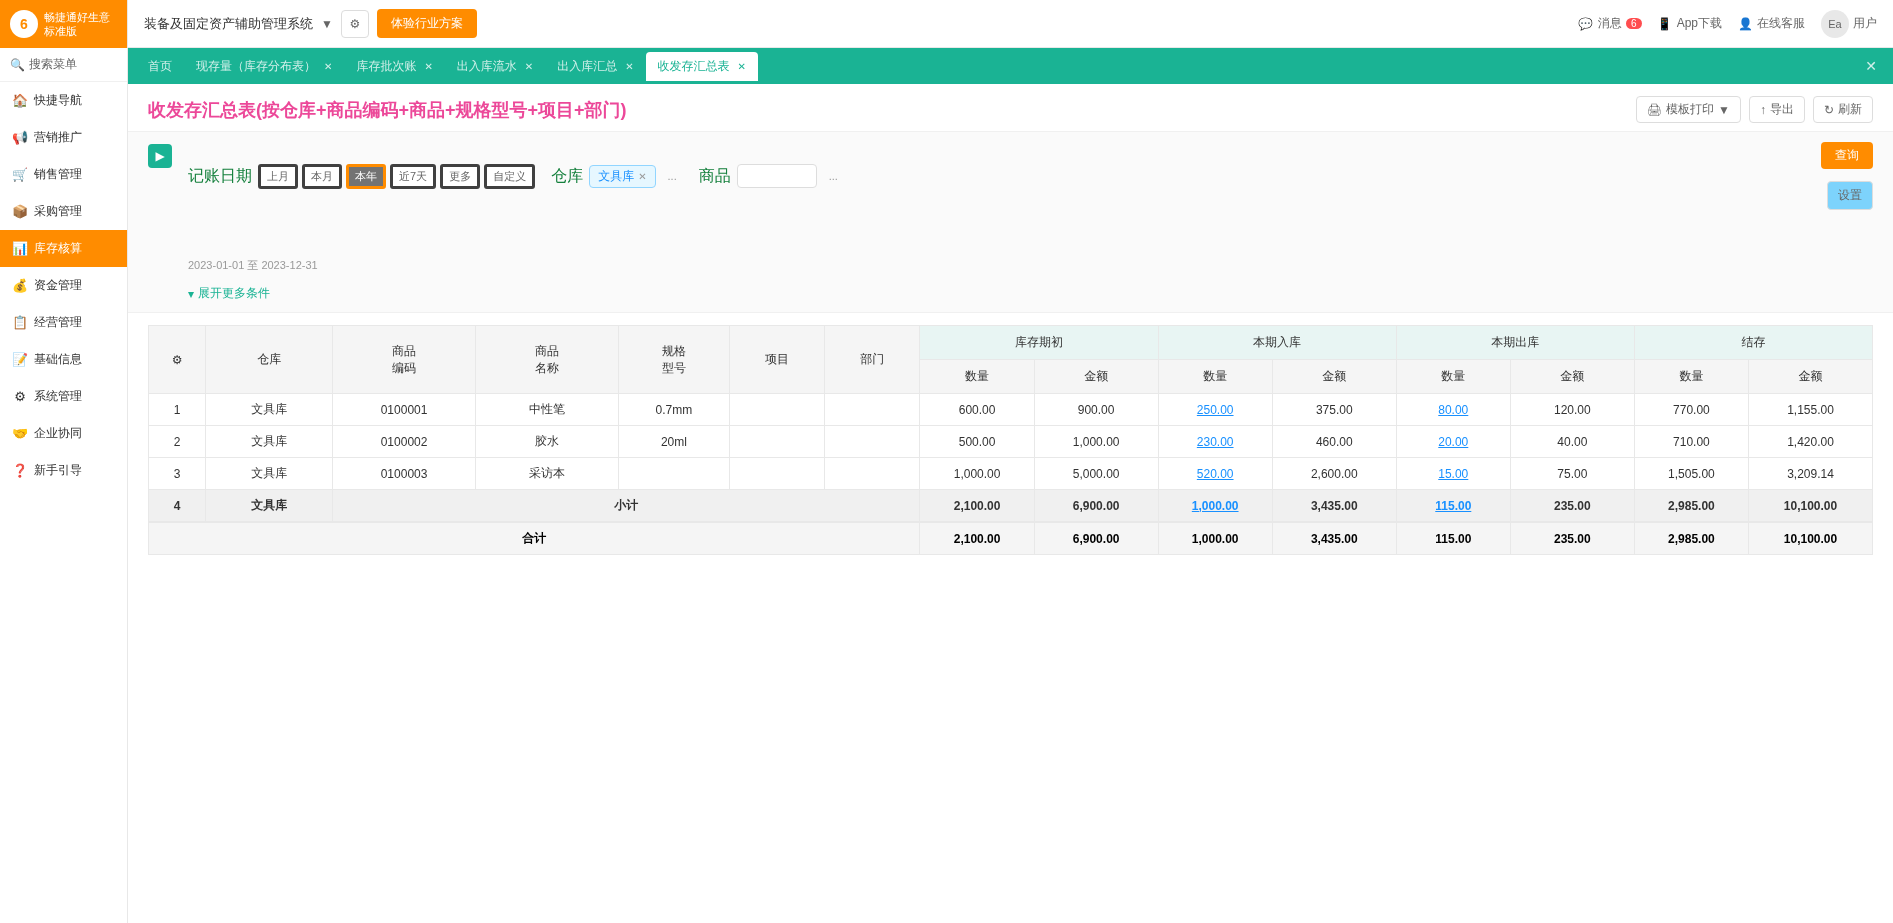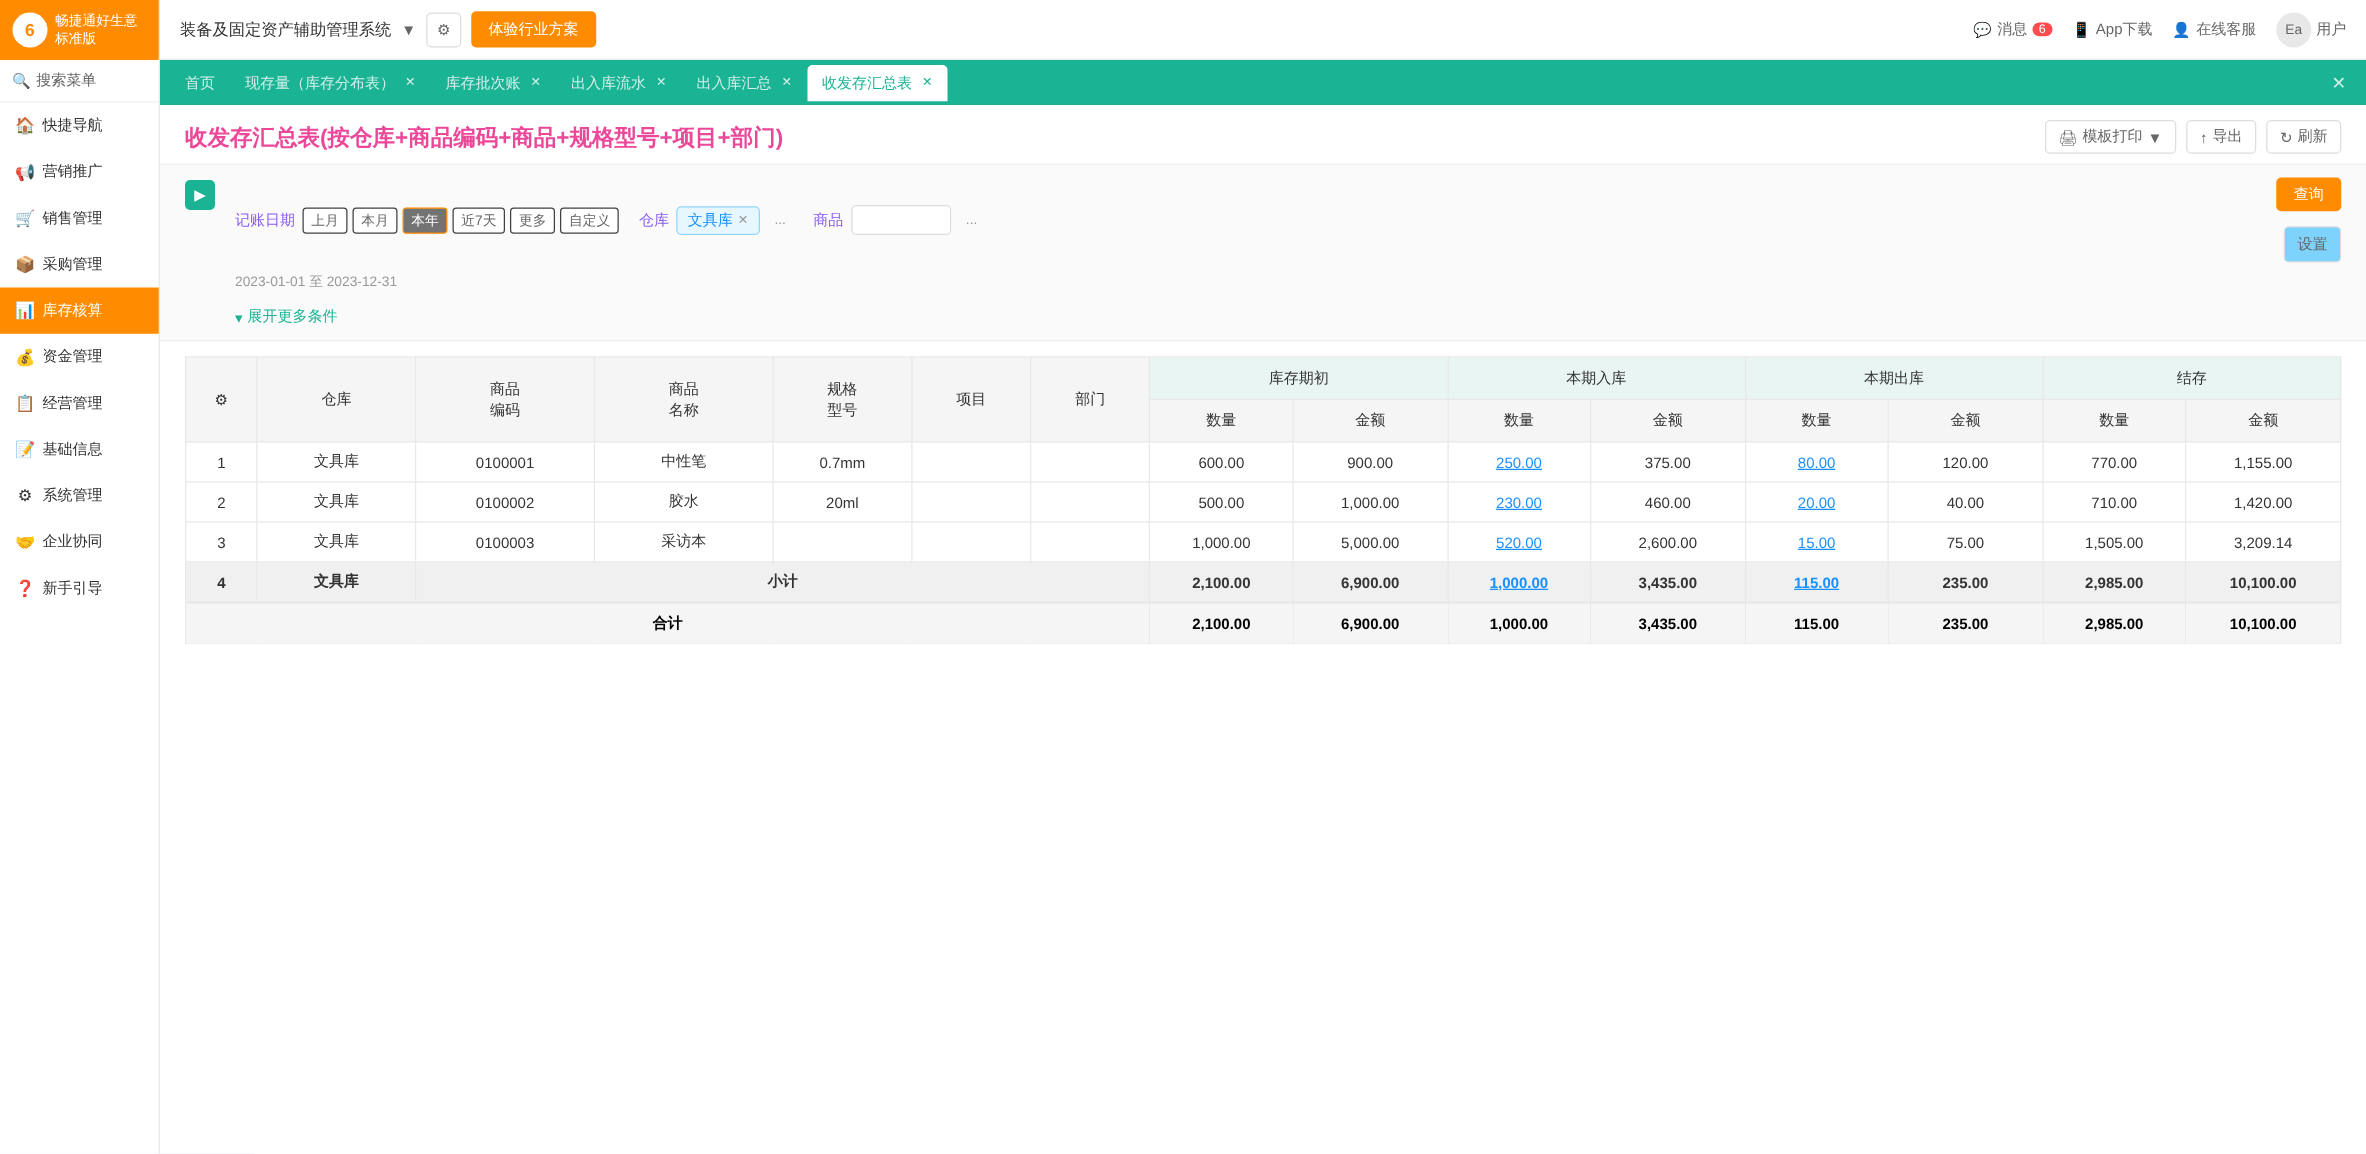--- a/index.html
+++ b/index.html
@@ -47,25 +47,25 @@
     .btn-print { display: flex; align-items: center; gap: 4px; border: 1px solid #ddd; border-radius: 4px; padding: 4px 10px; background: #fff; color: #666; cursor: pointer; font-size: 12px; }
     .btn-export { display: flex; align-items: center; gap: 4px; border: 1px solid #ddd; border-radius: 4px; padding: 4px 10px; background: #fff; color: #666; cursor: pointer; font-size: 12px; }
     .btn-refresh { display: flex; align-items: center; gap: 4px; border: 1px solid #ddd; border-radius: 4px; padding: 4px 10px; background: #fff; color: #666; cursor: pointer; font-size: 12px; }
 
     
     .filter-bar { padding: 10px 20px; background: #fafafa; border-bottom: 1px solid #f0f0f0; display: flex; align-items: flex-start; gap: 16px; }
     .filter-toggle { width: 24px; height: 24px; background: #1ab394; color: #fff; border-radius: 4px; display: flex; align-items: center; justify-content: center; cursor: pointer; font-size: 12px; flex-shrink: 0; margin-top: 2px; }
     .filter-content { flex: 1; display: flex; flex-direction: column; gap: 8px; }
     .filter-row { display: flex; align-items: center; gap: 16px; flex-wrap: wrap; }
     .filter-item { display: flex; align-items: center; gap: 6px; }
-    .filter-label { color: #8b5cf6; font-size: 12px; white-space: nowrap; }
+    .filter-label { color: #15803d; font-size: 16px; white-space: nowrap; }
     .date-shortcuts { display: flex; align-items: center; gap: 4px; }
-    .date-btn { padding: 2px 6px; border-radius: 3px; border: 1px solid #404040; background: #fff; color: #666; font-size: 11px; cursor: pointer; }
+    .date-btn { padding: 2px 6px; border-radius: 3px; border: 3px solid #404040; background: #fff; color: #666; font-size: 11px; cursor: pointer; }
     .date-btn.active { background: #737373; color: #fff; border-color: #ff8c00; }
-    .date-range { font-size: 11px; color: #999; }
+    .date-range { font-size: 11px; color: #999; margin-top: 40px; }
     .filter-tag { display: flex; align-items: center; gap: 4px; background: #e6f7ff; border: 1px solid #91d5ff; border-radius: 4px; padding: 2px 8px; font-size: 12px; color: #1890ff; }
     .filter-tag-close { cursor: pointer; color: #999; font-size: 10px; }
     .filter-more-btn { padding: 2px 6px; color: #999; font-size: 11px; cursor: pointer; }
     .expand-btn { display: flex; align-items: center; gap: 4px; color: #1ab394; font-size: 12px; cursor: pointer; margin-top: 4px; }
     .filter-input { border: 1px solid #ddd; border-radius: 4px; padding: 4px 8px; font-size: 12px; width: 80px; color: #333; }
     .btn-query { background: #ff8c00; color: #fff; border: none; border-radius: 4px; padding: 5px 14px; font-size: 12px; cursor: pointer; }
     .btn-settings { background: #7dd3fc; color: #666; border: 1px solid #ddd; border-radius: 4px; padding: 5px 10px; font-size: 12px; cursor: pointer; display: block; margin-top: 4px; }
 
     
     .table-container { padding: 0 20px 20px; }

